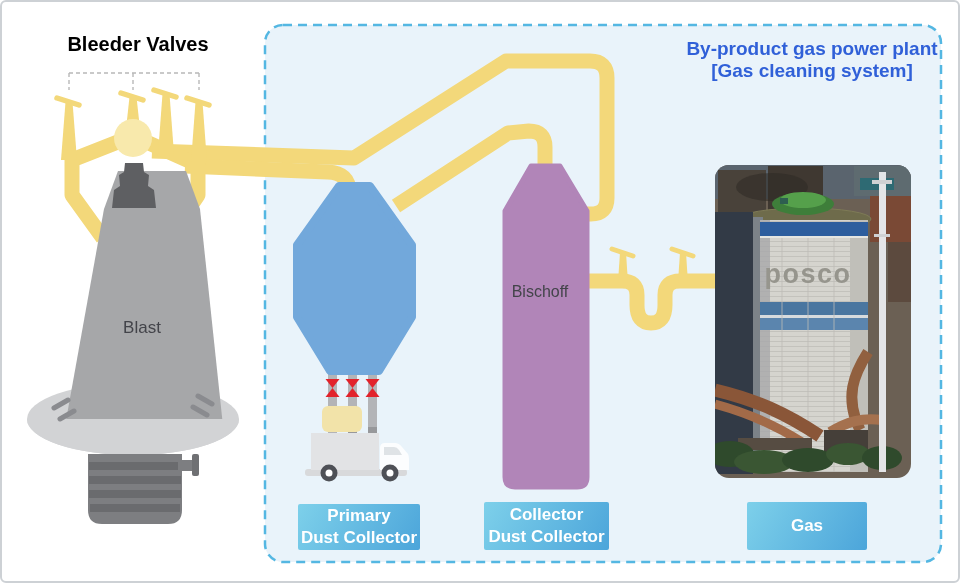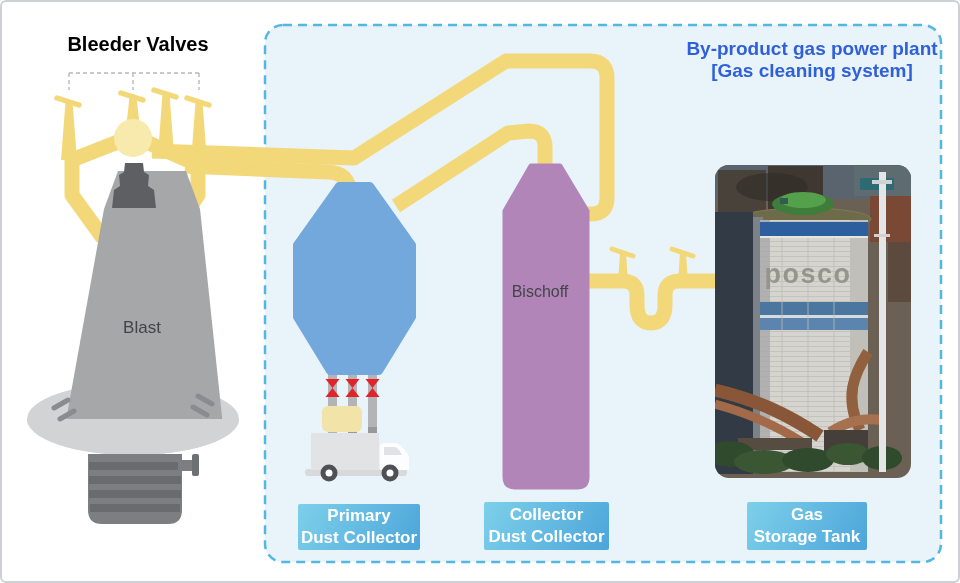--- a/index.html
+++ b/index.html
@@ -205,16 +205,15 @@
   <span>Dust Collector</span>
 </div>
 
 <div class="abs caption caption-secondary">
   <span>Collector</span>
   <span>Dust Collector</span>
 </div>
 
 <div class="abs caption caption-gas">
   <span>Gas</span>
-  <span>Storage Tank</span>
 </div>
 
 </div>
 
 </body></html>

